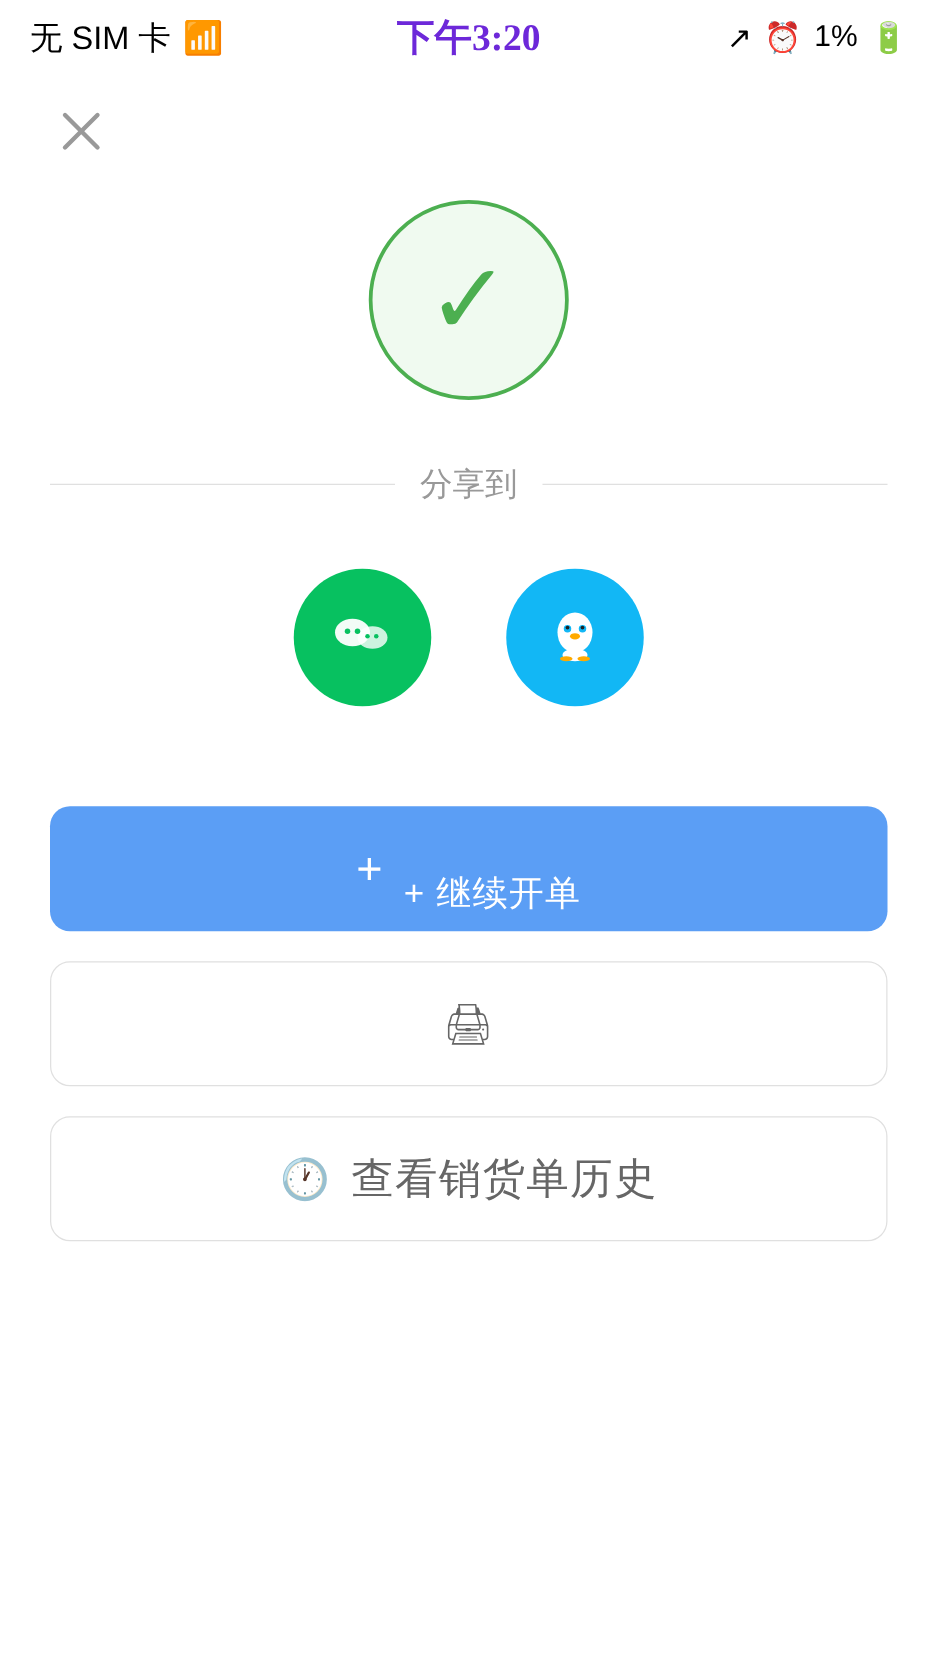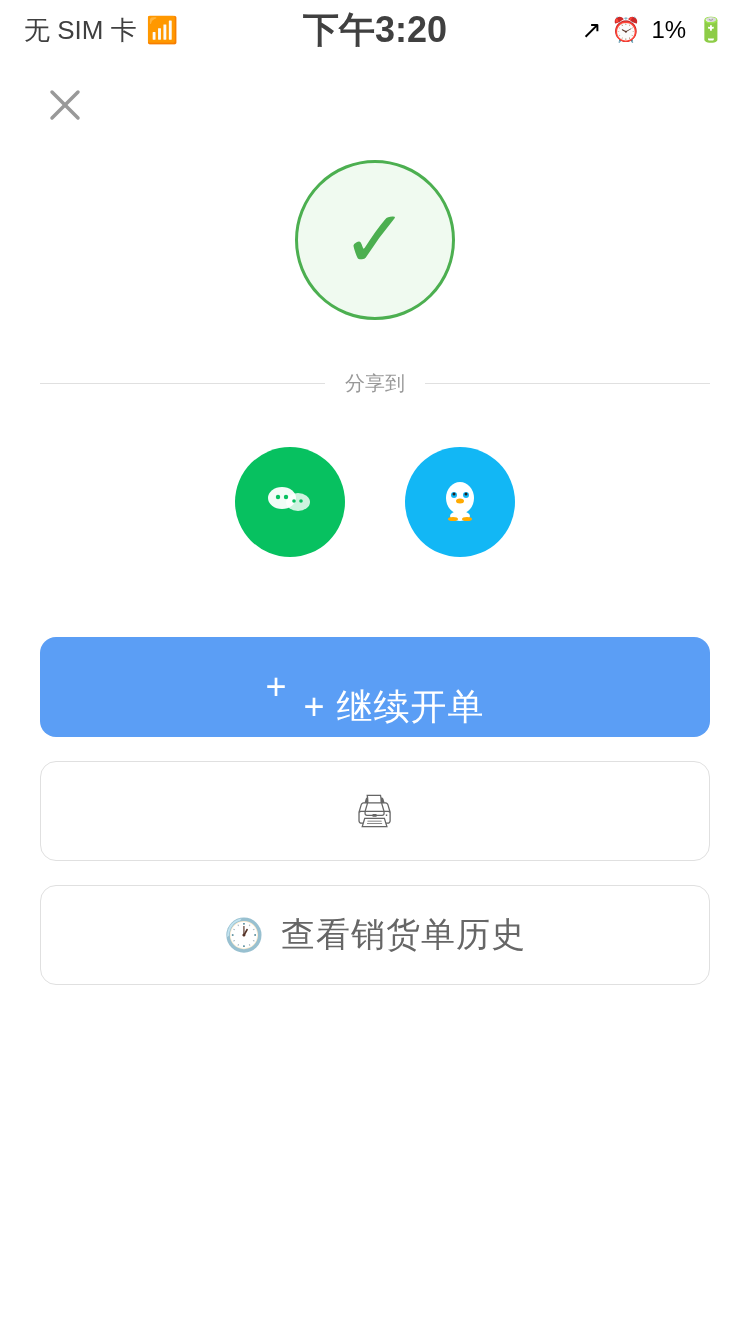--- a/index.html
+++ b/index.html
@@ -25,34 +25,35 @@
       padding: 0 24px;
       flex-shrink: 0;
     }
 
     .status-left {
       display: flex;
       align-items: center;
       gap: 10px;
       font-size: 26px;
       font-weight: 500;
-      color: #404040;
+      color: #000000;
     }
 
     .wifi-icon {
       font-size: 26px;
     }
 
     .status-center {
-      font-size: 36px;
+      font-size: 30px;
       font-weight: 600;
-      color: #404040;
+      color: #6d28d9;
       position: absolute;
       left: 50%;
       transform: translateX(-50%);
+      font-family: Liberation Serif, serif;
     }
 
     .status-right {
       display: flex;
       align-items: center;
       gap: 10px;
       font-size: 24px;
       color: #000;
     }
 
@@ -122,21 +123,21 @@
       margin-bottom: 50px;
     }
 
     .divider-line {
       flex: 1;
       height: 1px;
       background: #e0e0e0;
     }
 
     .share-label {
-      font-size: 20px;
+      font-size: 26px;
       color: #999;
       white-space: nowrap;
     }
 
     
     .share-row {
       display: flex;
       align-items: center;
       gap: 60px;
       margin-bottom: 80px;
@@ -271,21 +272,21 @@
         <ellipse cx="23" cy="47" rx="5" ry="2" fill="#FFAA00"></ellipse>
         <ellipse cx="37" cy="47" rx="5" ry="2" fill="#FFAA00"></ellipse>
       </svg>
     </div>
   </div>
 
   <div class="action-buttons">
 
     <button class="btn-primary">
       <span style="font-size:36px;font-weight:300;">+</span>
-      <span style="font-size:36px;margin-top:40px;">+ 继续开单</span>
+      <span style="font-size:28px;margin-top:40px;">+ 继续开单</span>
     </button>
 
     <button class="btn-secondary">
       <span style="font-size:32px;">🖨</span>
     </button>
 
     <button class="btn-secondary">
       <span style="font-size:32px;">🕐</span>
       <span>查看销货单历史</span>
     </button>

